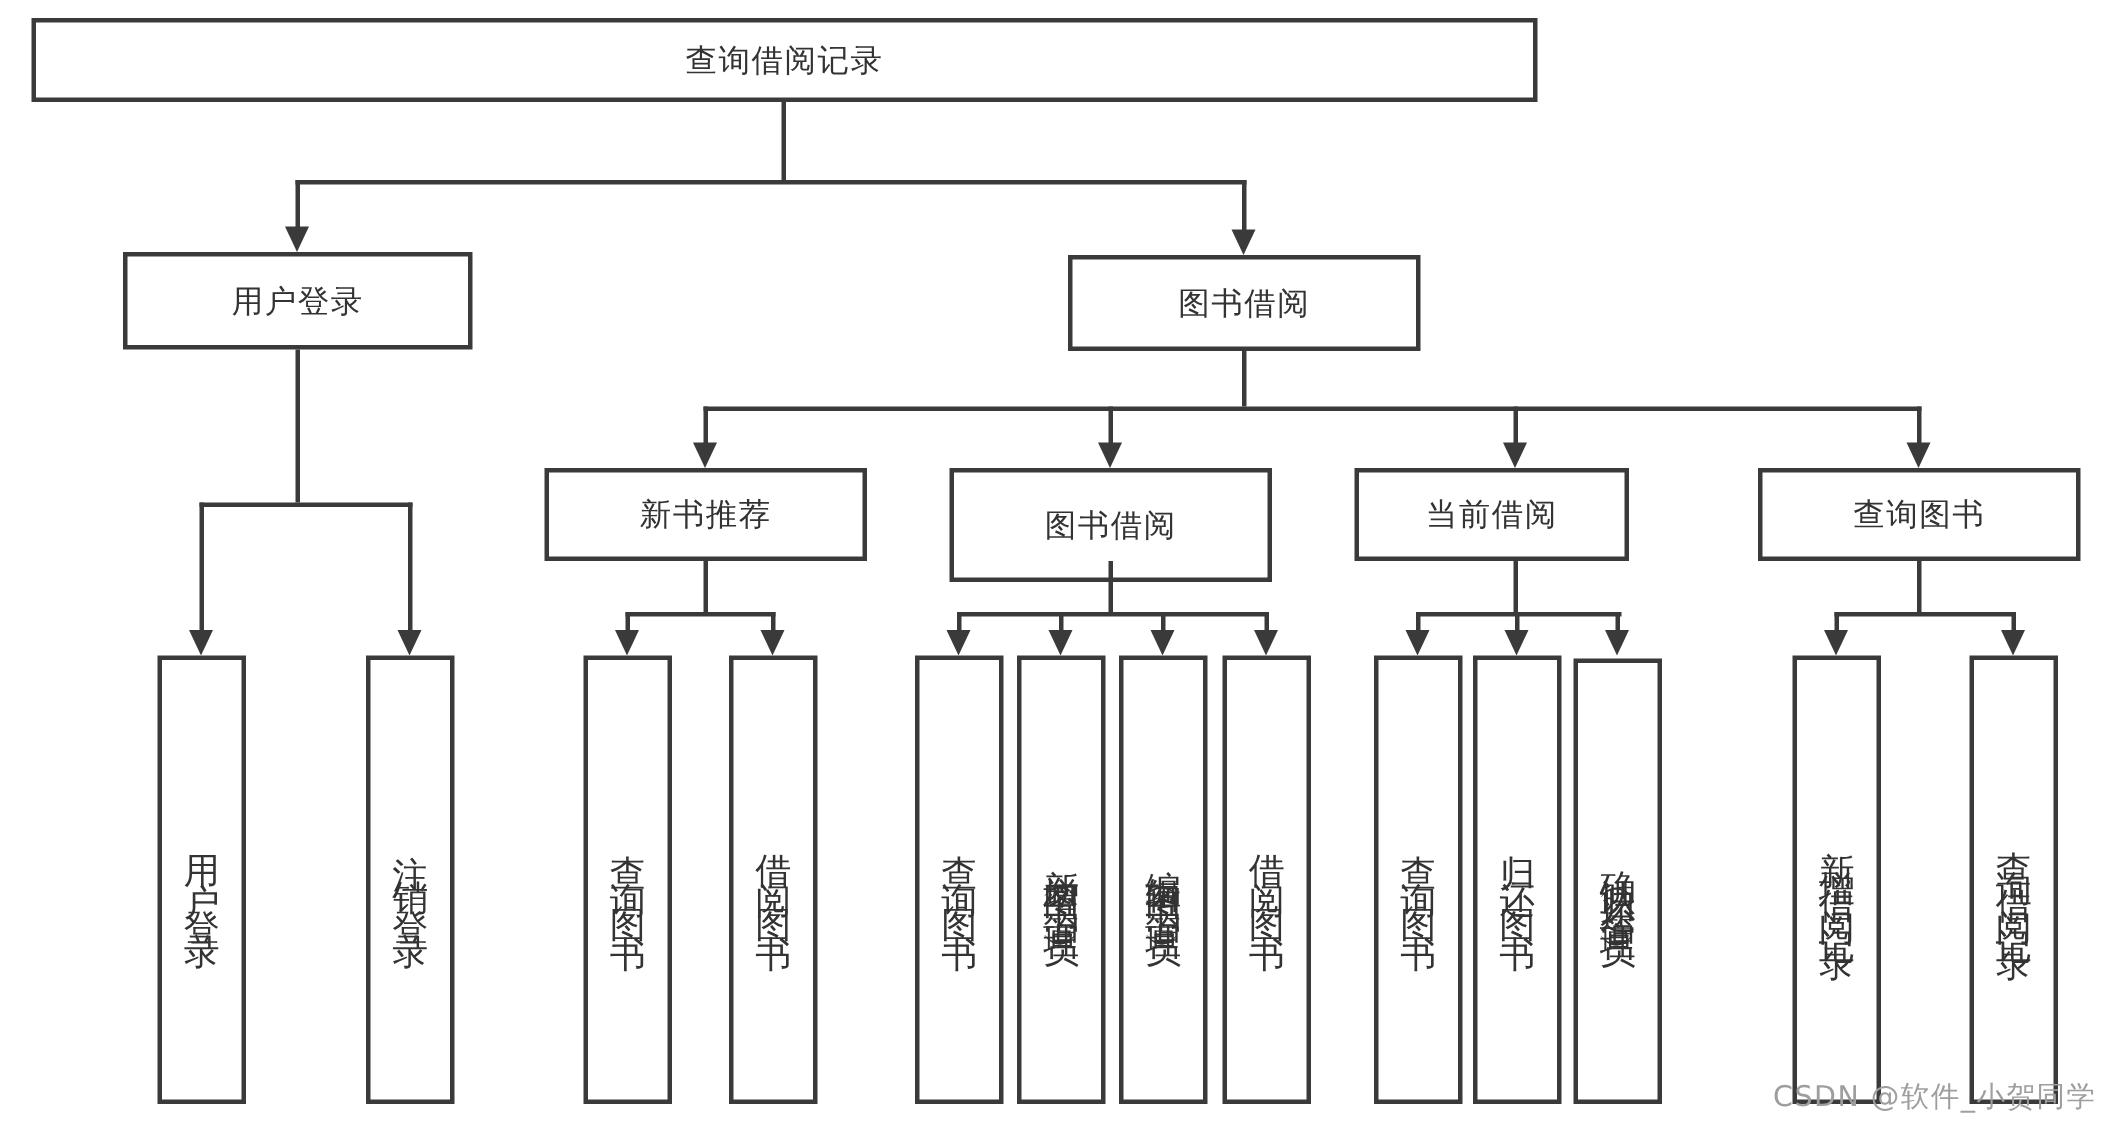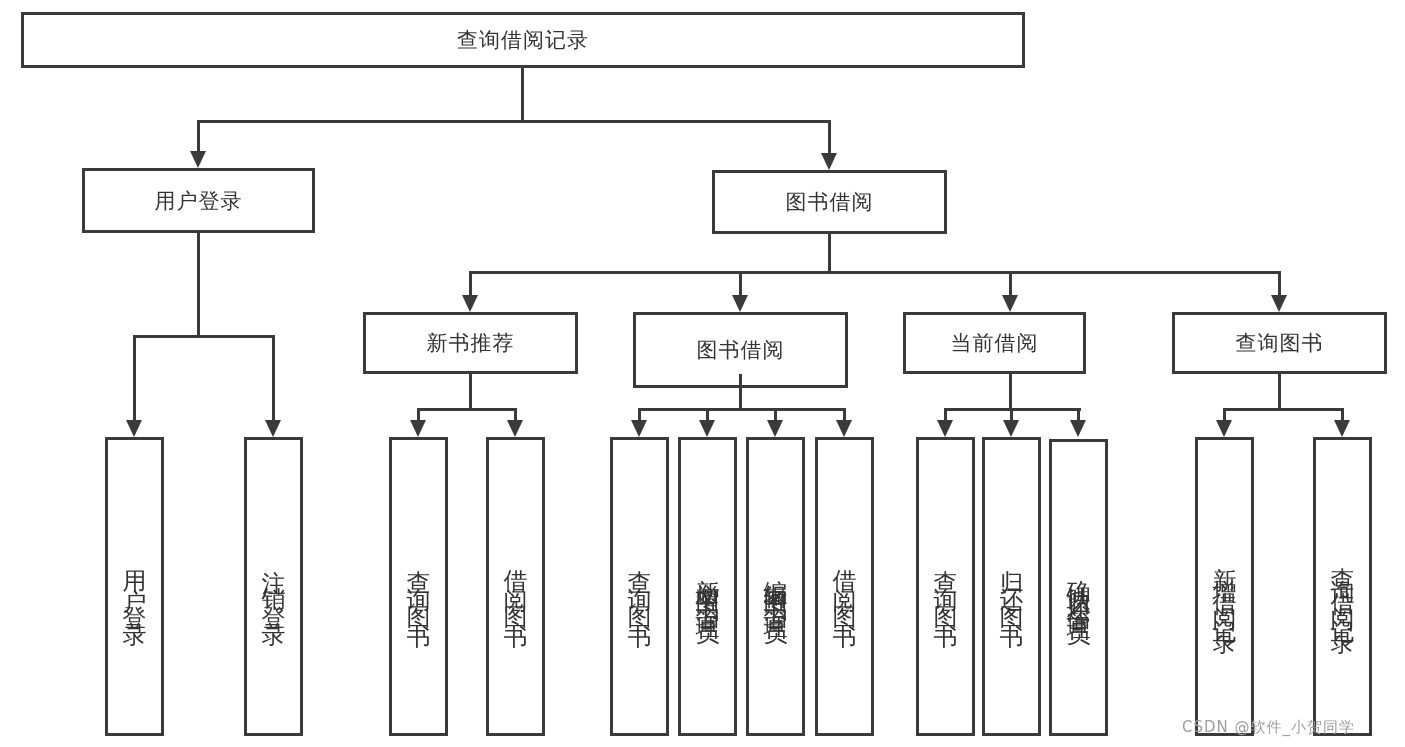--- a/index.html
+++ b/index.html
@@ -38,21 +38,21 @@
   .vline{position:absolute;width:3px;background:#3a3a3a;}
   .arrow{
     position:absolute;width:0;height:0;
     border-left:8px solid transparent;
     border-right:8px solid transparent;
     border-top:17px solid #3a3a3a;
   }
   .watermark{
     position:absolute;
     color:#9e9e9e;
-    font-size:15px;
+    font-size:19px;
     letter-spacing:1px;
     z-index:5;
   }
 </style>
 </head>
 <body>
 
 <div id="canvas">
 
   <div class="box" style="left:21px;top:12px;width:1004px;height:56px;">

